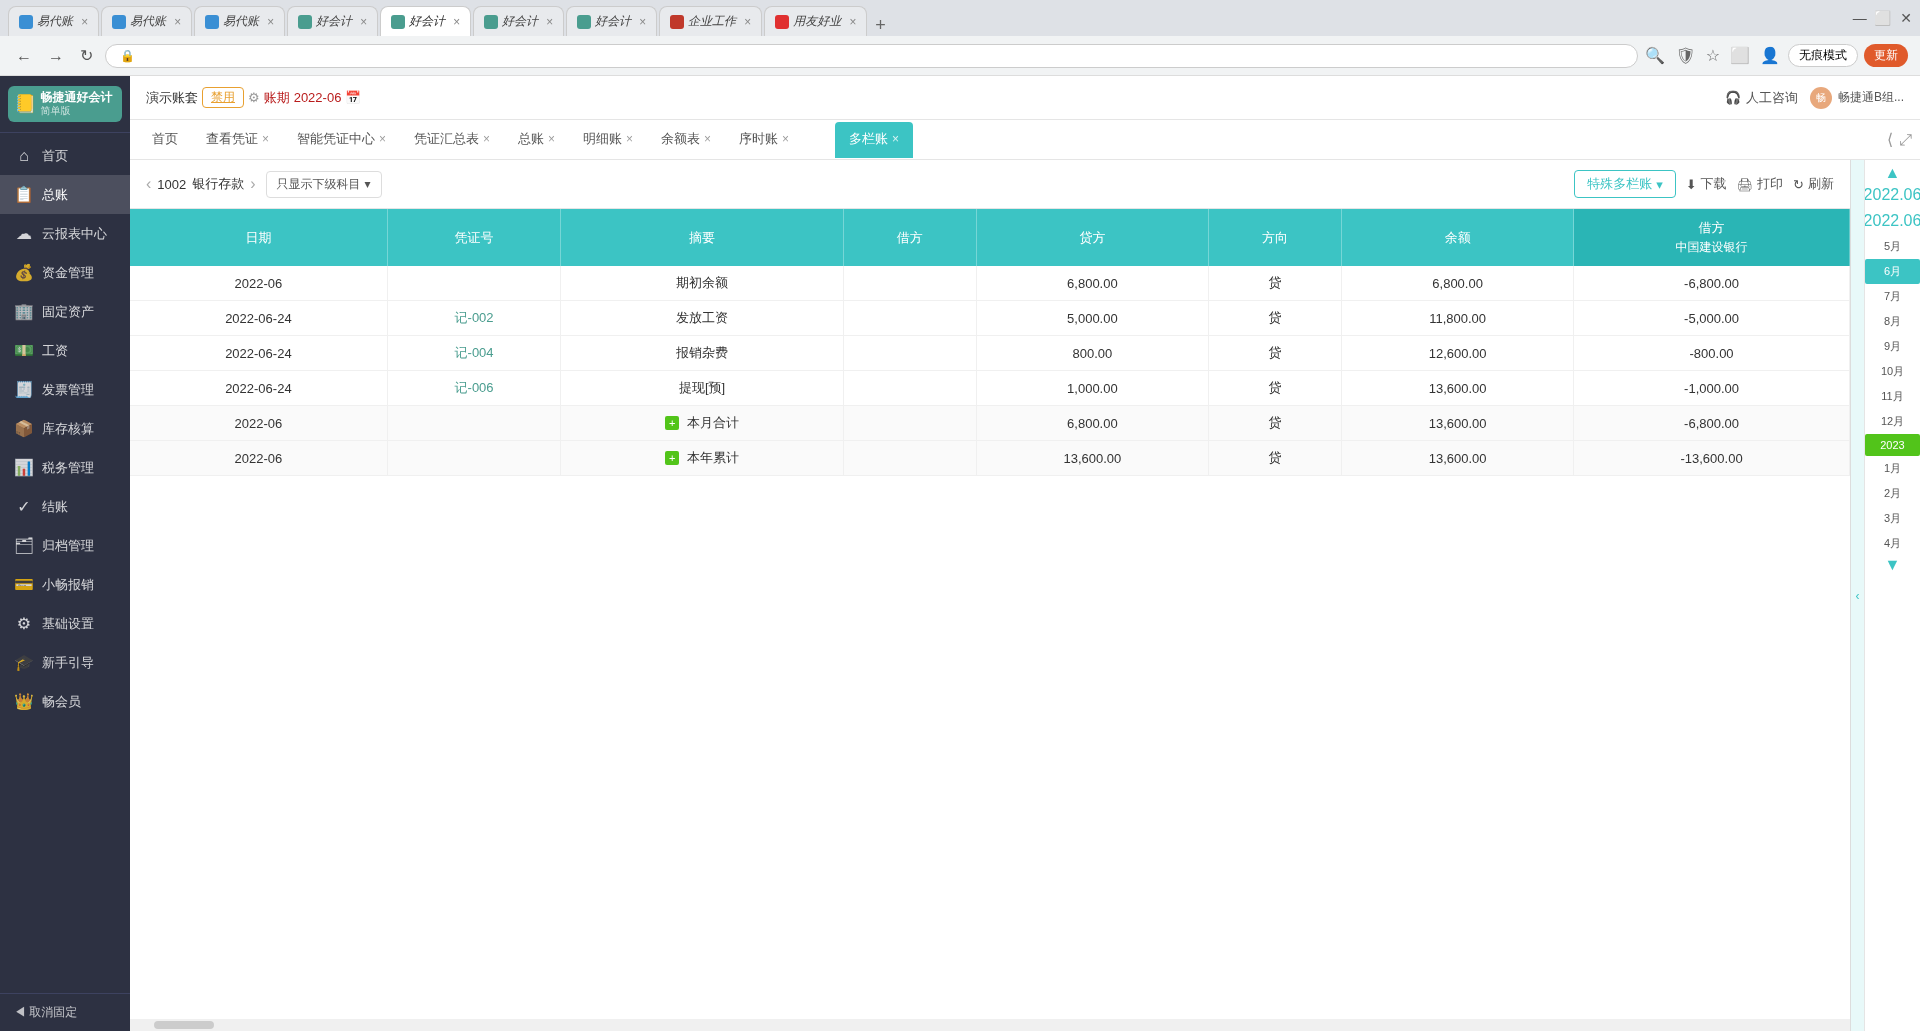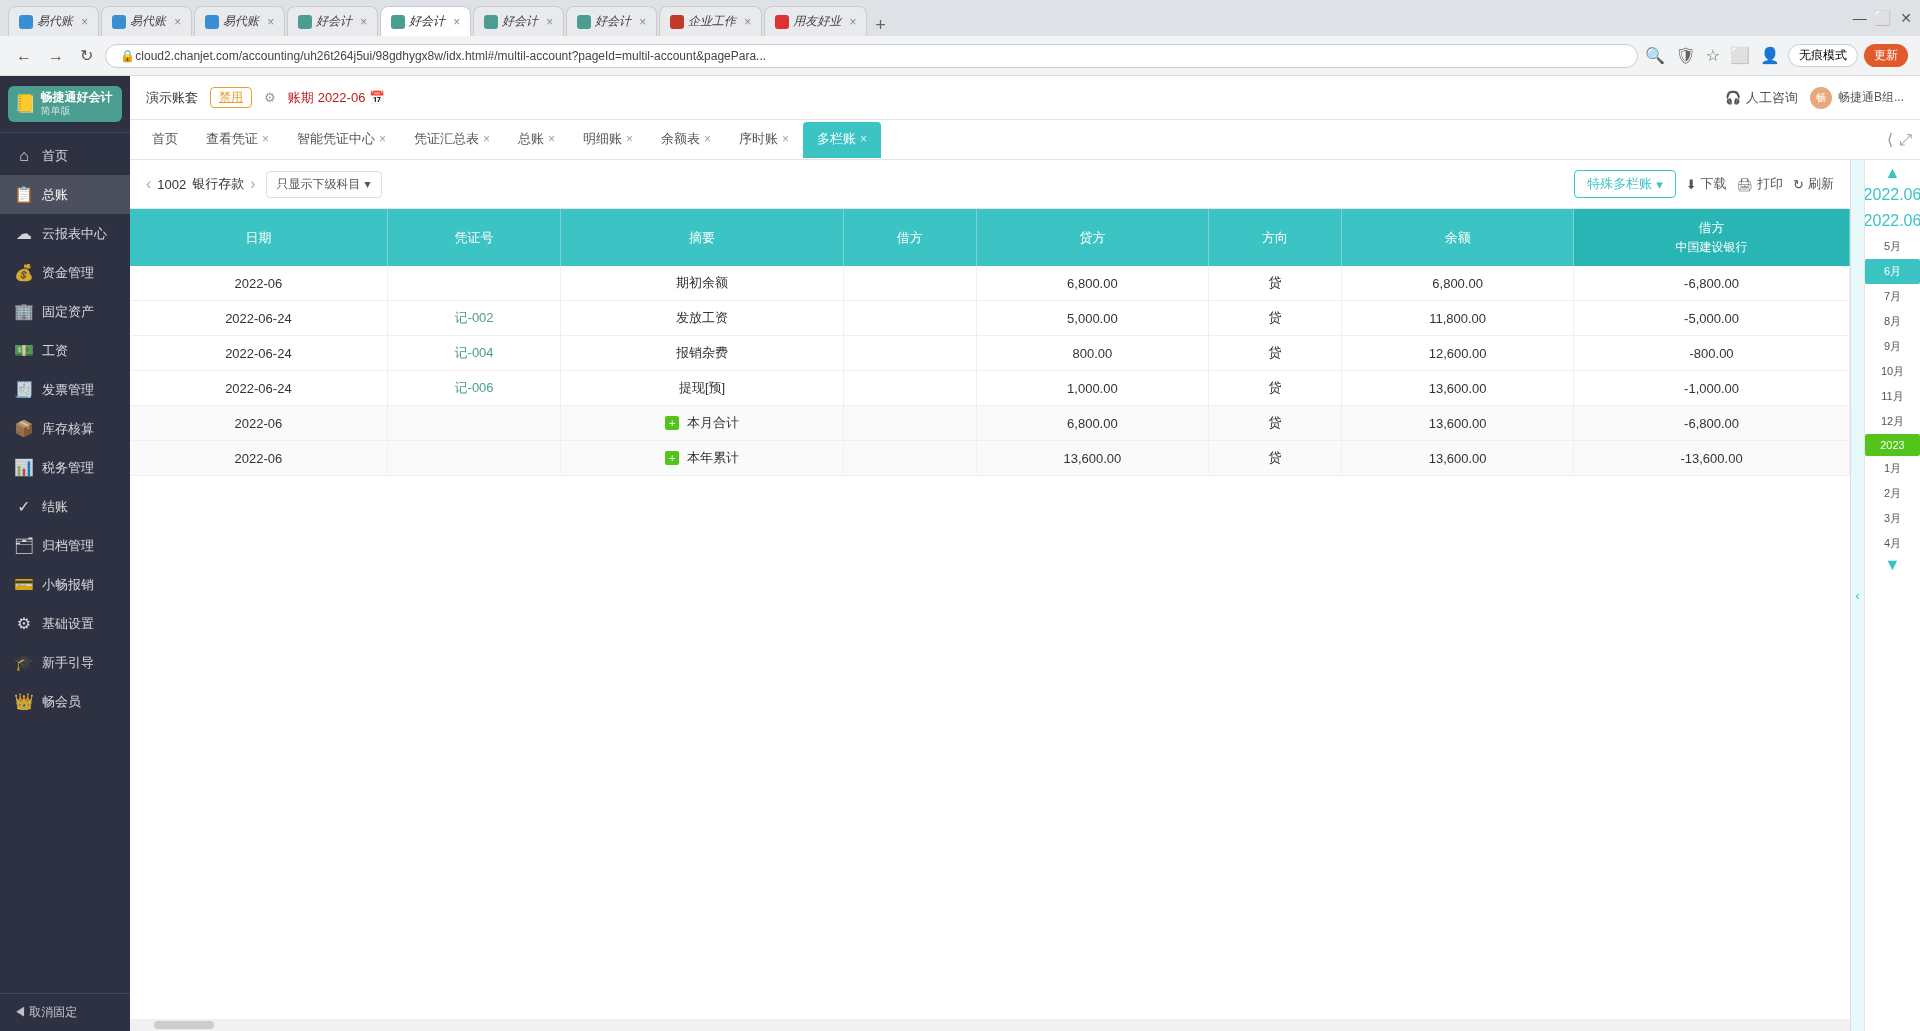--- a/index.html
+++ b/index.html
@@ -41,31 +41,31 @@
     .nav-item { display: flex; align-items: center; gap: 8px; padding: 10px 14px; cursor: pointer; color: rgba(255,255,255,0.8); font-size: 13px; }
     .nav-item.active { background: rgba(255,255,255,0.15); color: #fff; }
     .nav-icon { font-size: 16px; width: 20px; text-align: center; }
     .sidebar-footer { padding: 10px 14px; border-top: 1px solid #3d4260; }
     .pin-btn { color: rgba(255,255,255,0.7); font-size: 12px; cursor: pointer; display: flex; align-items: center; gap: 4px; }
 
     
     .main-content { flex: 1; display: flex; flex-direction: column; background: #f0f2f5; overflow: hidden; }
 
     
-    .top-bar { background: #fff; padding: 6px 16px; display: flex; align-items: center; gap: 12px; border-bottom: 1px solid #e5e5e5; height: 44px; }
+    .top-bar { background: #fff; padding: 6px 16px; display: flex; align-items: center; gap: 4px; border-bottom: 1px solid #e5e5e5; height: 44px; }
     .demo-badge { background: #fff; border: 1px solid #e8a030; color: #e8a030; border-radius: 4px; padding: 1px 8px; font-size: 12px; text-decoration: underline; }
     .period-badge { display: flex; align-items: center; gap: 4px; color: #b91c1c; font-size: 13px; }
     .top-bar-right { margin-left: auto; display: flex; align-items: center; gap: 12px; }
     .consult-btn { display: flex; align-items: center; gap: 4px; color: #555; font-size: 13px; cursor: pointer; }
     .user-info { display: flex; align-items: center; gap: 6px; font-size: 12px; color: #555; }
 
     
     .content-tabs { background: #fff; display: flex; align-items: center; border-bottom: 1px solid #e5e5e5; padding: 0 8px; height: 40px; }
     .content-tab { padding: 8px 14px; font-size: 13px; color: #555; cursor: pointer; white-space: nowrap; display: flex; align-items: center; gap: 4px; border-bottom: 2px solid transparent; }
-    .content-tab.active { color: #fff; background: #3cc4c4; border-radius: 4px 4px 0 0; }
+    .content-tab.active { color: #fff; background: #3cc4c4; border-radius: 4px 4px 0 0; margin-left: 32px; }
     .content-tab-close { font-size: 12px; color: rgba(0,0,0,0.4); }
     .content-tab.active .content-tab-close { color: rgba(255,255,255,0.8); }
     .tab-collapse { margin-left: auto; font-size: 16px; color: #999; cursor: pointer; }
     .tab-expand { font-size: 16px; color: #999; cursor: pointer; margin-left: 6px; }
 
     
     .ledger-area { flex: 1; display: flex; overflow: hidden; background: #fff; }
     .ledger-main { flex: 1; display: flex; flex-direction: column; overflow: hidden; }
     .ledger-toolbar { padding: 10px 16px; display: flex; align-items: center; gap: 10px; background: #fff; border-bottom: 1px solid #e5e5e5; }
     .account-nav { display: flex; align-items: center; gap: 6px; }
@@ -158,21 +158,20 @@
     <button class="browser-btn">✕</button>
   </div>
 </div>
 
 <div class="address-bar-row">
   <button class="nav-btn">←</button>
   <button class="nav-btn">→</button>
   <button class="nav-btn">↻</button>
   <div class="address-bar">
     <span>🔒 </span>
-    <span>cloud2.chanjet.com/accounting/uh26t264j5ui/98gdhygx8w/idx.html#/multil-account?pageId=multil-account&amp;pagePara...</span>
   </div>
   <div class="addr-actions">
     <button class="addr-icon-btn">🔍</button>
     <button class="addr-icon-btn">🛡</button>
     <button class="addr-icon-btn">☆</button>
     <button class="addr-icon-btn">⬜</button>
     <button class="addr-icon-btn">👤</button>
   </div>
   <div class="user-area">
     <button class="mode-btn">无痕模式</button>

